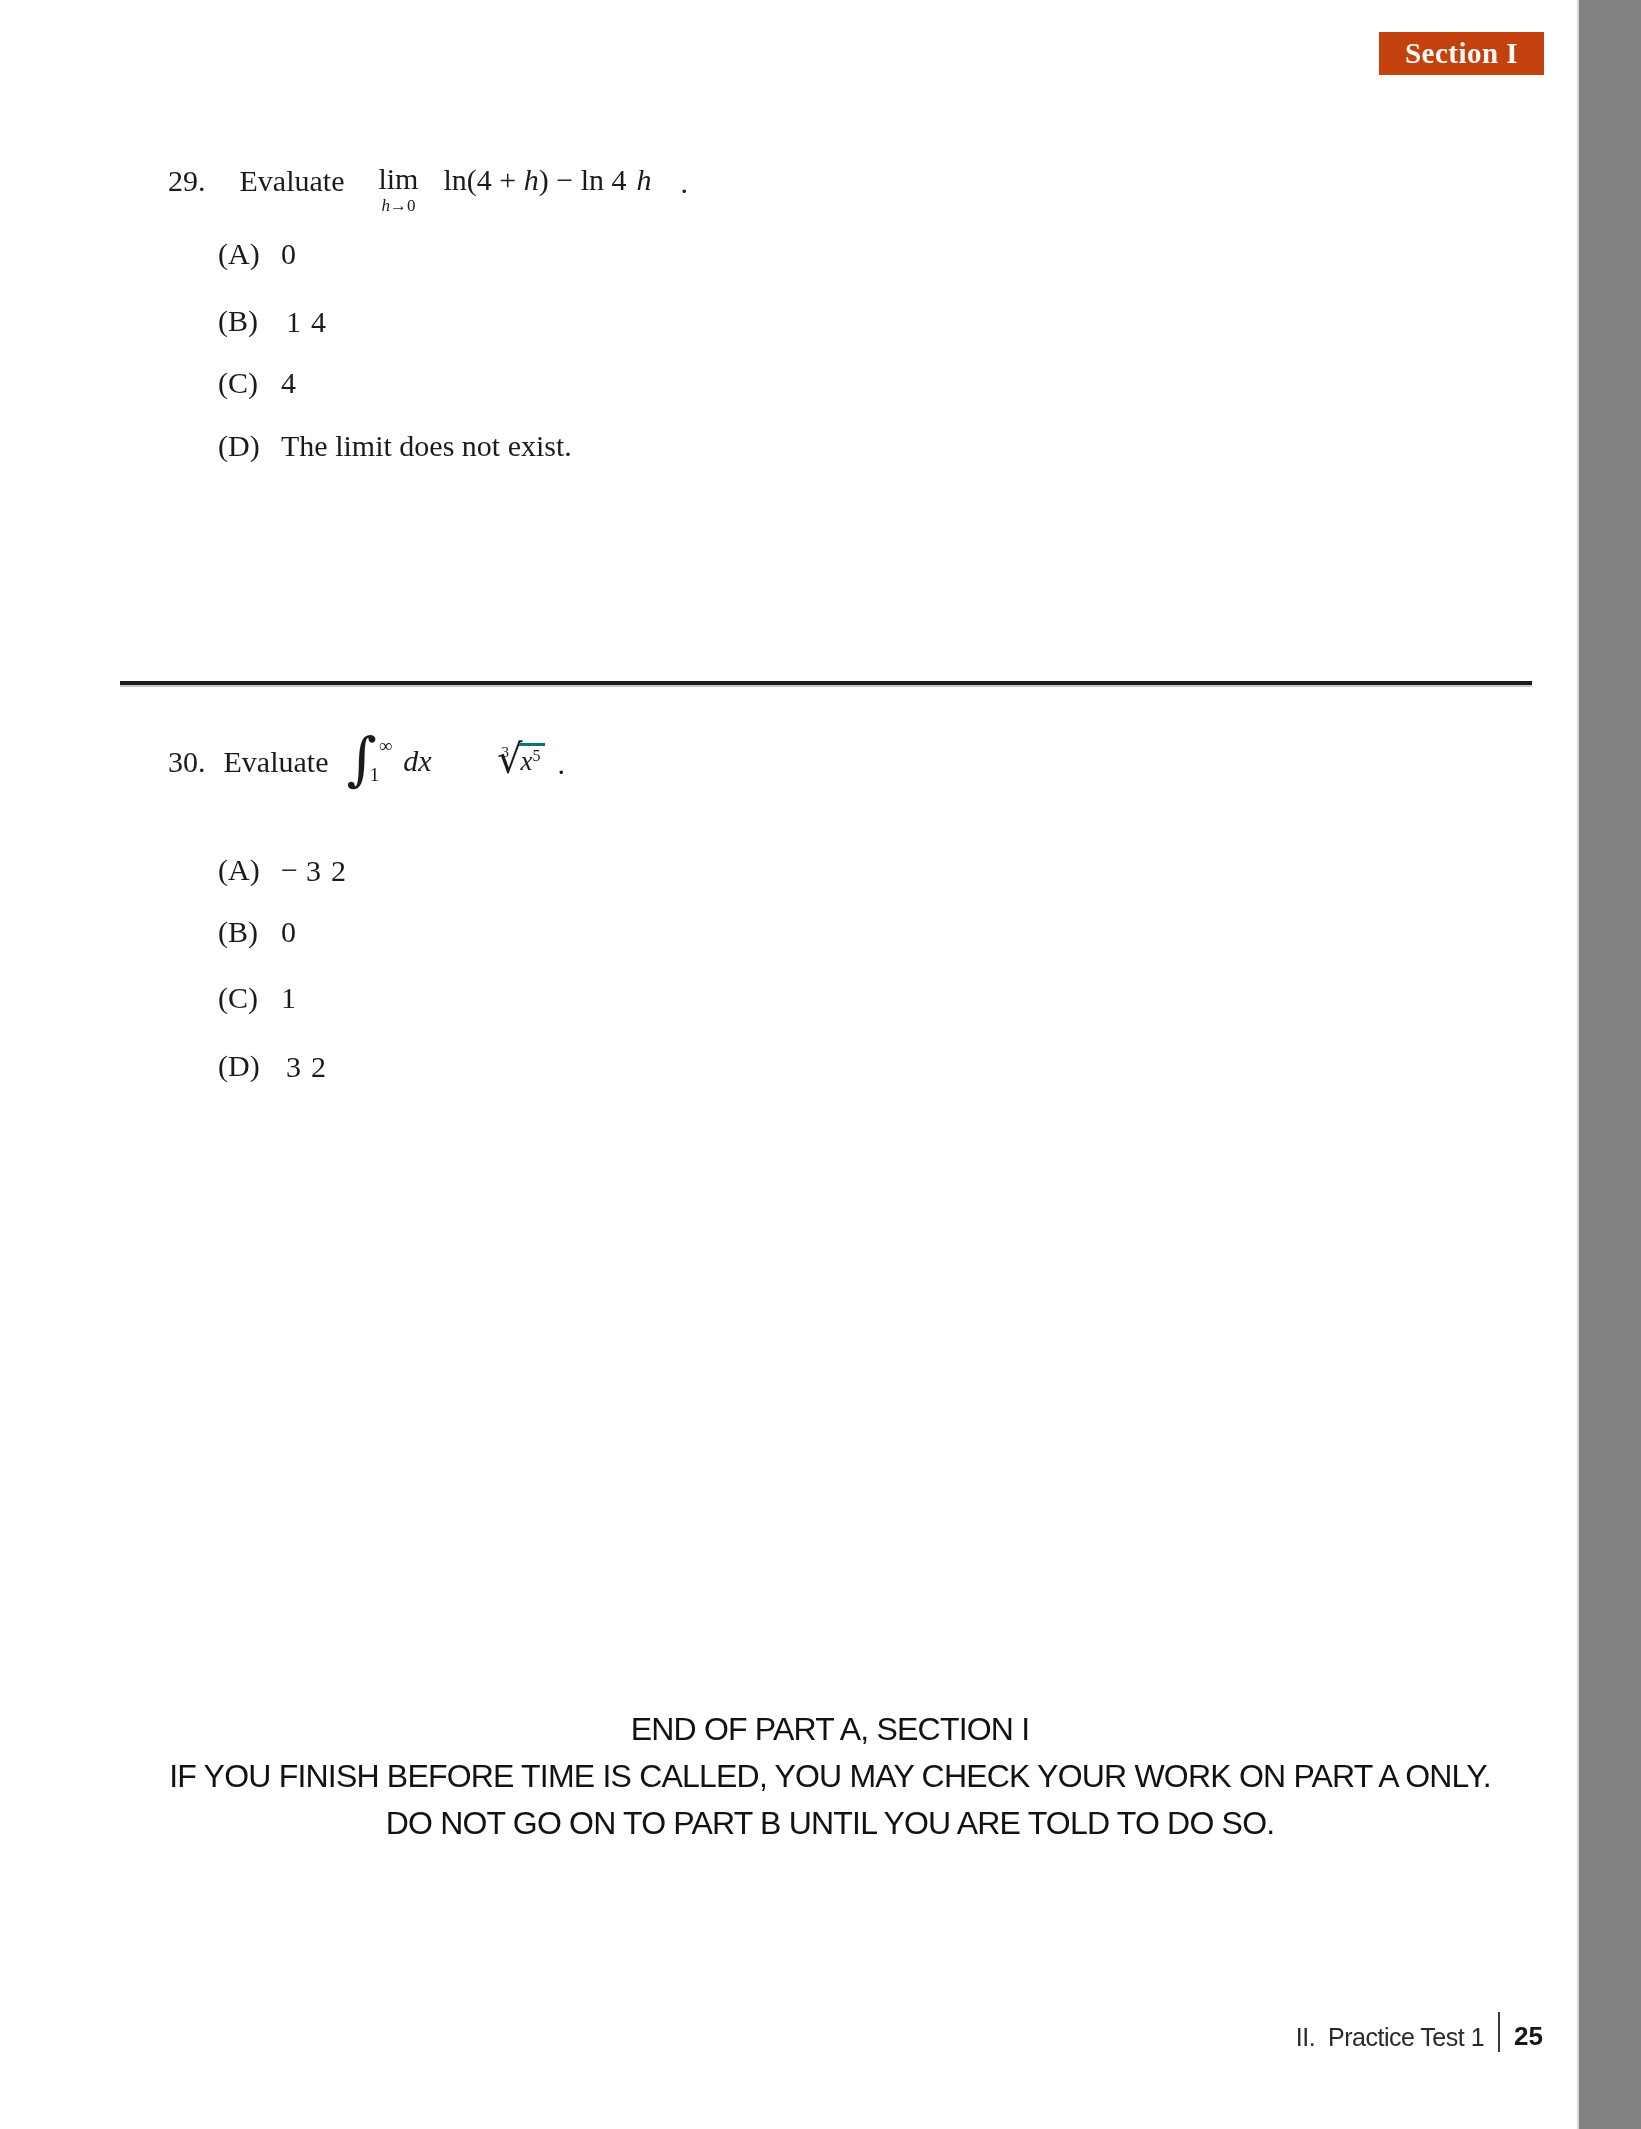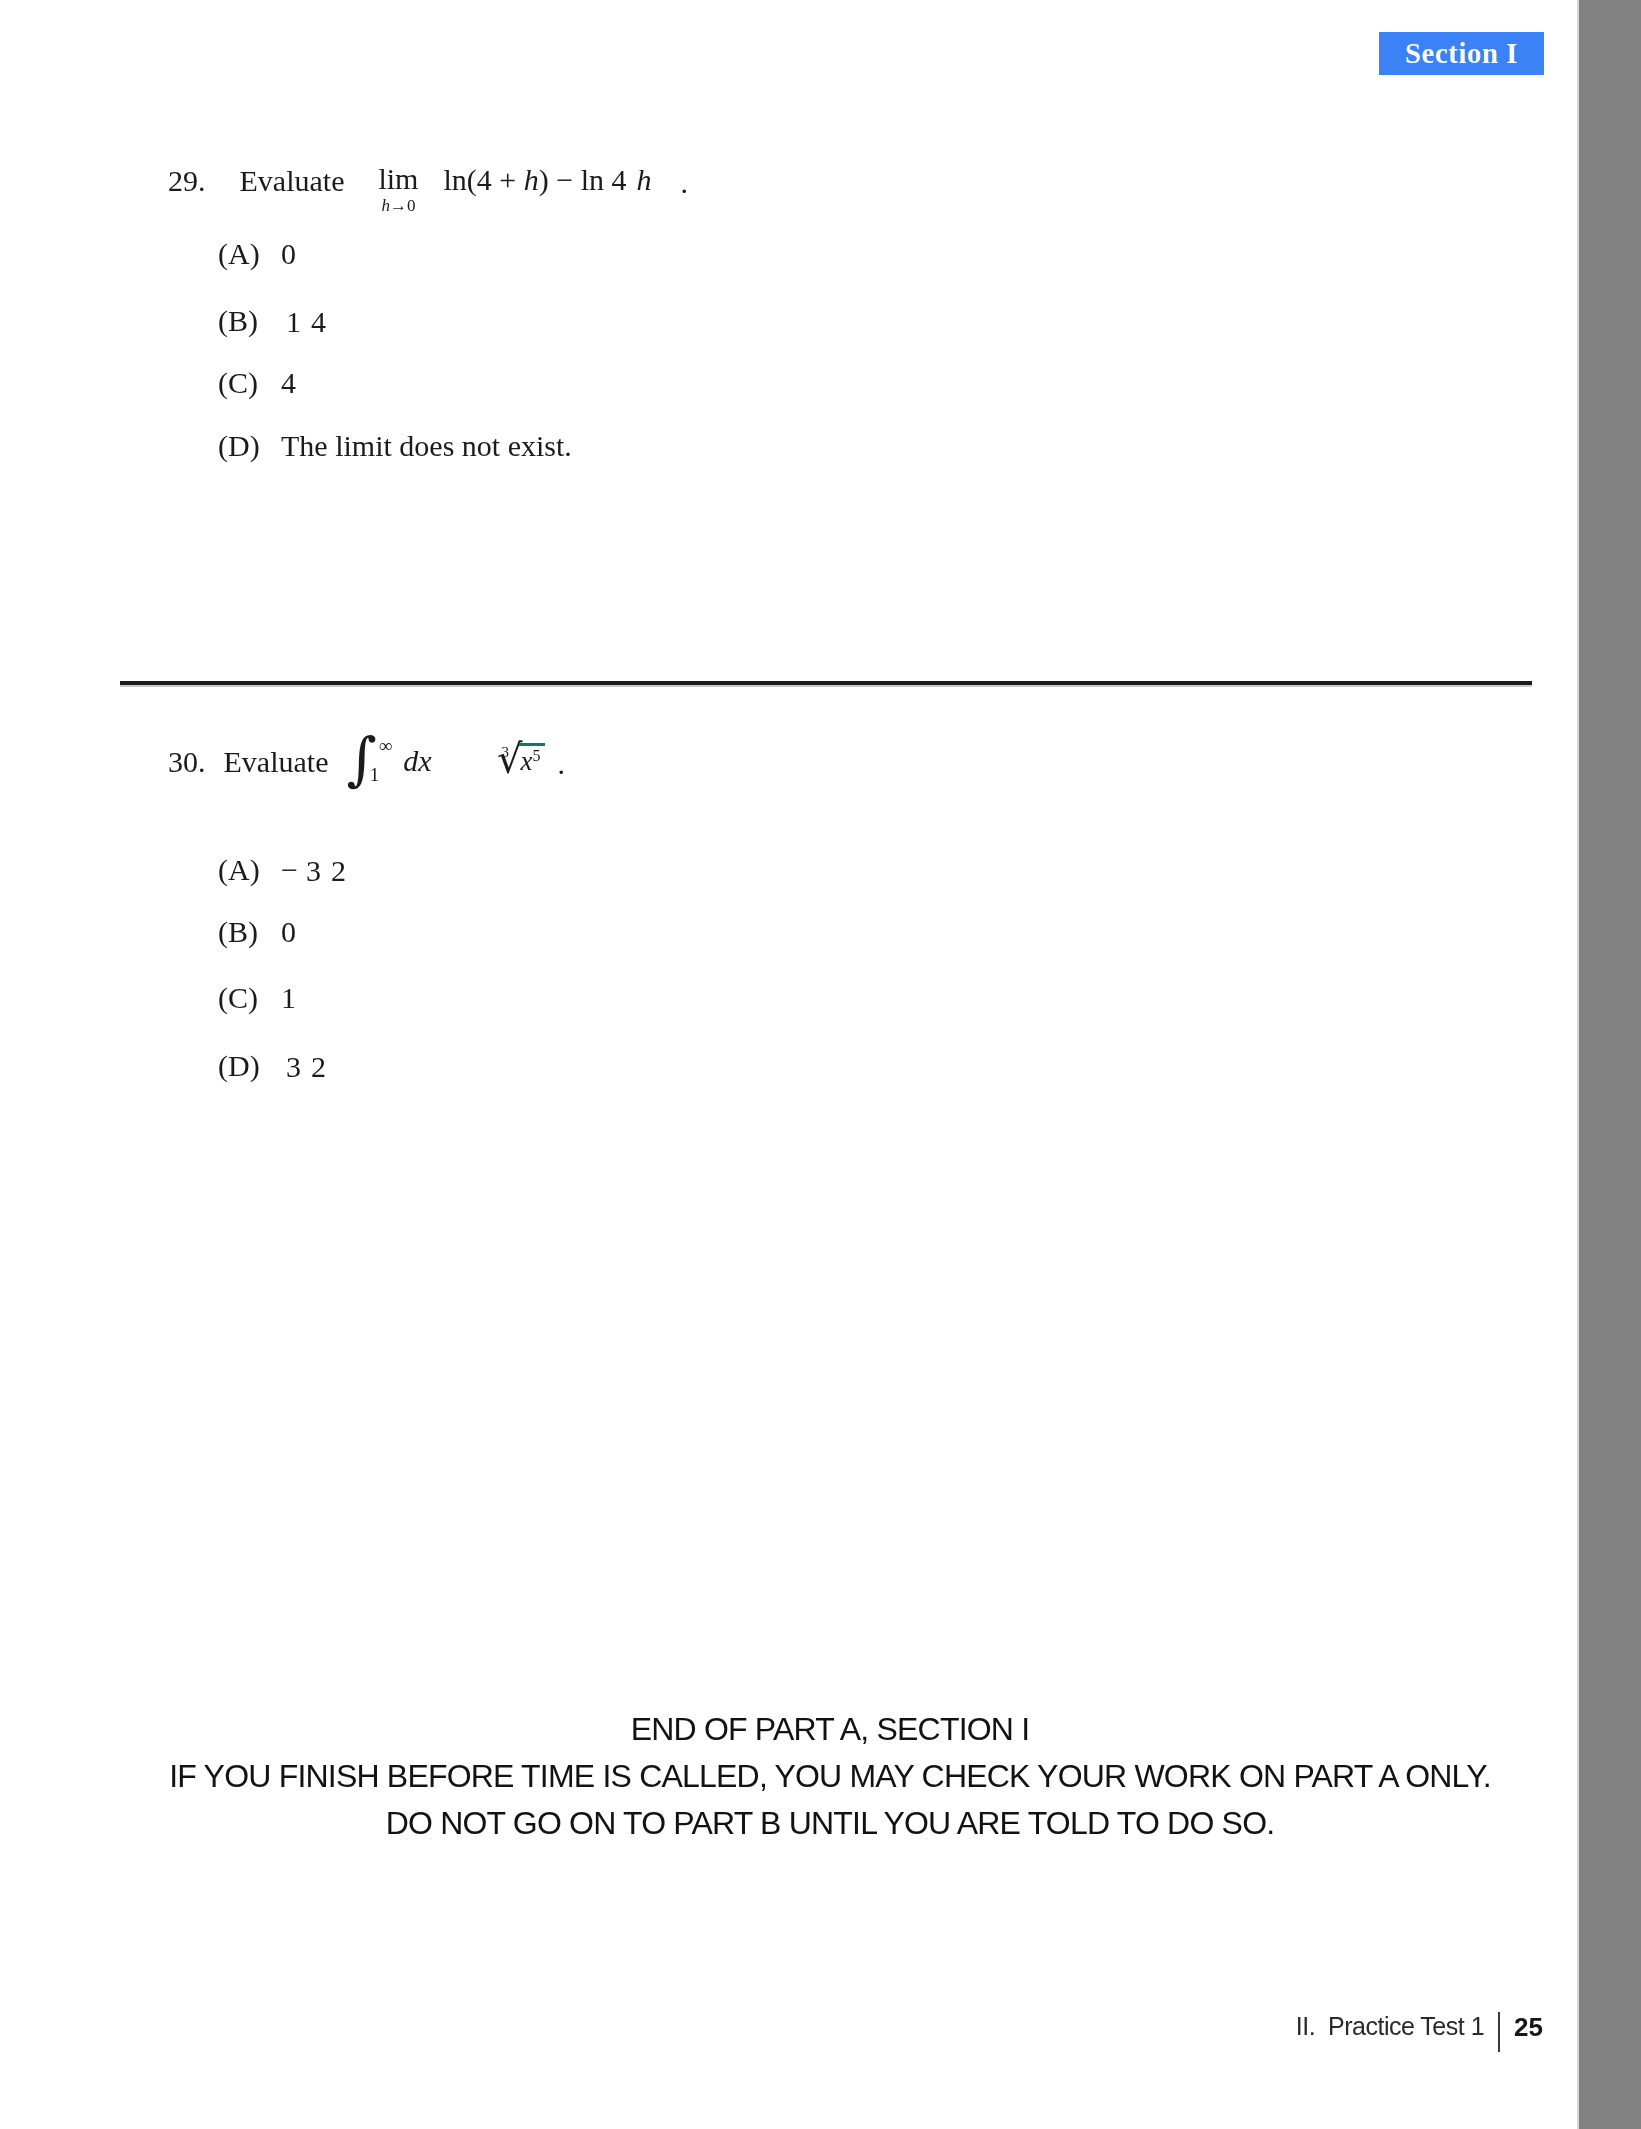--- a/index.html
+++ b/index.html
@@ -1,21 +1,21 @@
 <!DOCTYPE html>
 <html><head>
 <meta charset="utf-8">
 <style>
   html,body{margin:0;padding:0;background:#ffffff;}
   .page{position:relative;width:1641px;height:2129px;background:#ffffff;overflow:hidden;
         font-family:"Liberation Serif","DejaVu Serif",serif;color:#1b1b1b;}
   
   #edge-bar{position:absolute;top:0;right:0;width:62px;height:2129px;background:#828282;border-left:2px solid #d6d6d6;}
   
-  #section-badge{position:absolute;left:1379px;top:32px;width:165px;height:43px;background:#3b82f6;
+  #section-badge{position:absolute;left:1379px;top:32px;width:165px;height:43px;background:#c2410c;
         color:#fbfbf8;display:flex;align-items:center;justify-content:center;
         font-weight:bold;font-size:29px;letter-spacing:0.5px;}
   
   .stem{position:absolute;display:flex;align-items:center;font-size:30px;white-space:pre;}
   #q29-stem{left:168px;top:140px;height:78px;gap:16px;}
   #q30-stem{left:168px;top:723px;height:74px;}
   .qnum{margin-right:18px;position:relative;top:2px;}
   .prompt{margin-right:16px;position:relative;top:2px;}
   .stem-period{margin-left:8px;position:relative;top:4px;}
   .it{font-style:italic;}
@@ -55,21 +55,21 @@
   #q30-opt-c{left:218px;top:978px;}
   #q30-opt-d{left:218px;top:1028px;height:76px;}
   
   #divider{position:absolute;left:120px;top:681px;width:1412px;height:4px;background:#1d1d1d;box-shadow:0 2px 0 #c9c9c9;}
   
   #end-block{position:absolute;left:100px;top:1706px;width:1460px;text-align:center;
         font-family:"Liberation Sans","DejaVu Sans",sans-serif;font-weight:normal;font-size:32px;
         line-height:47px;letter-spacing:-0.8px;color:#121212;}
   #end-block div{white-space:nowrap;}
   
-  #footer{position:absolute;top:2012px;right:98px;display:flex;align-items:flex-start;
+  #footer{position:absolute;top:2012px;right:98px;display:flex;align-items:flex-end;
         font-family:"Liberation Sans","DejaVu Sans",sans-serif;color:#2a2a2a;}
   .footer-label{font-size:25px;white-space:pre;letter-spacing:-0.5px;}
   .footer-sep{width:2px;height:40px;background:#3a3a3a;margin:0 14px;}
   .footer-page{font-size:26px;font-weight:bold;color:#161616;}
 </style>
 </head>
 <body>
 
 <div class="page">
 

